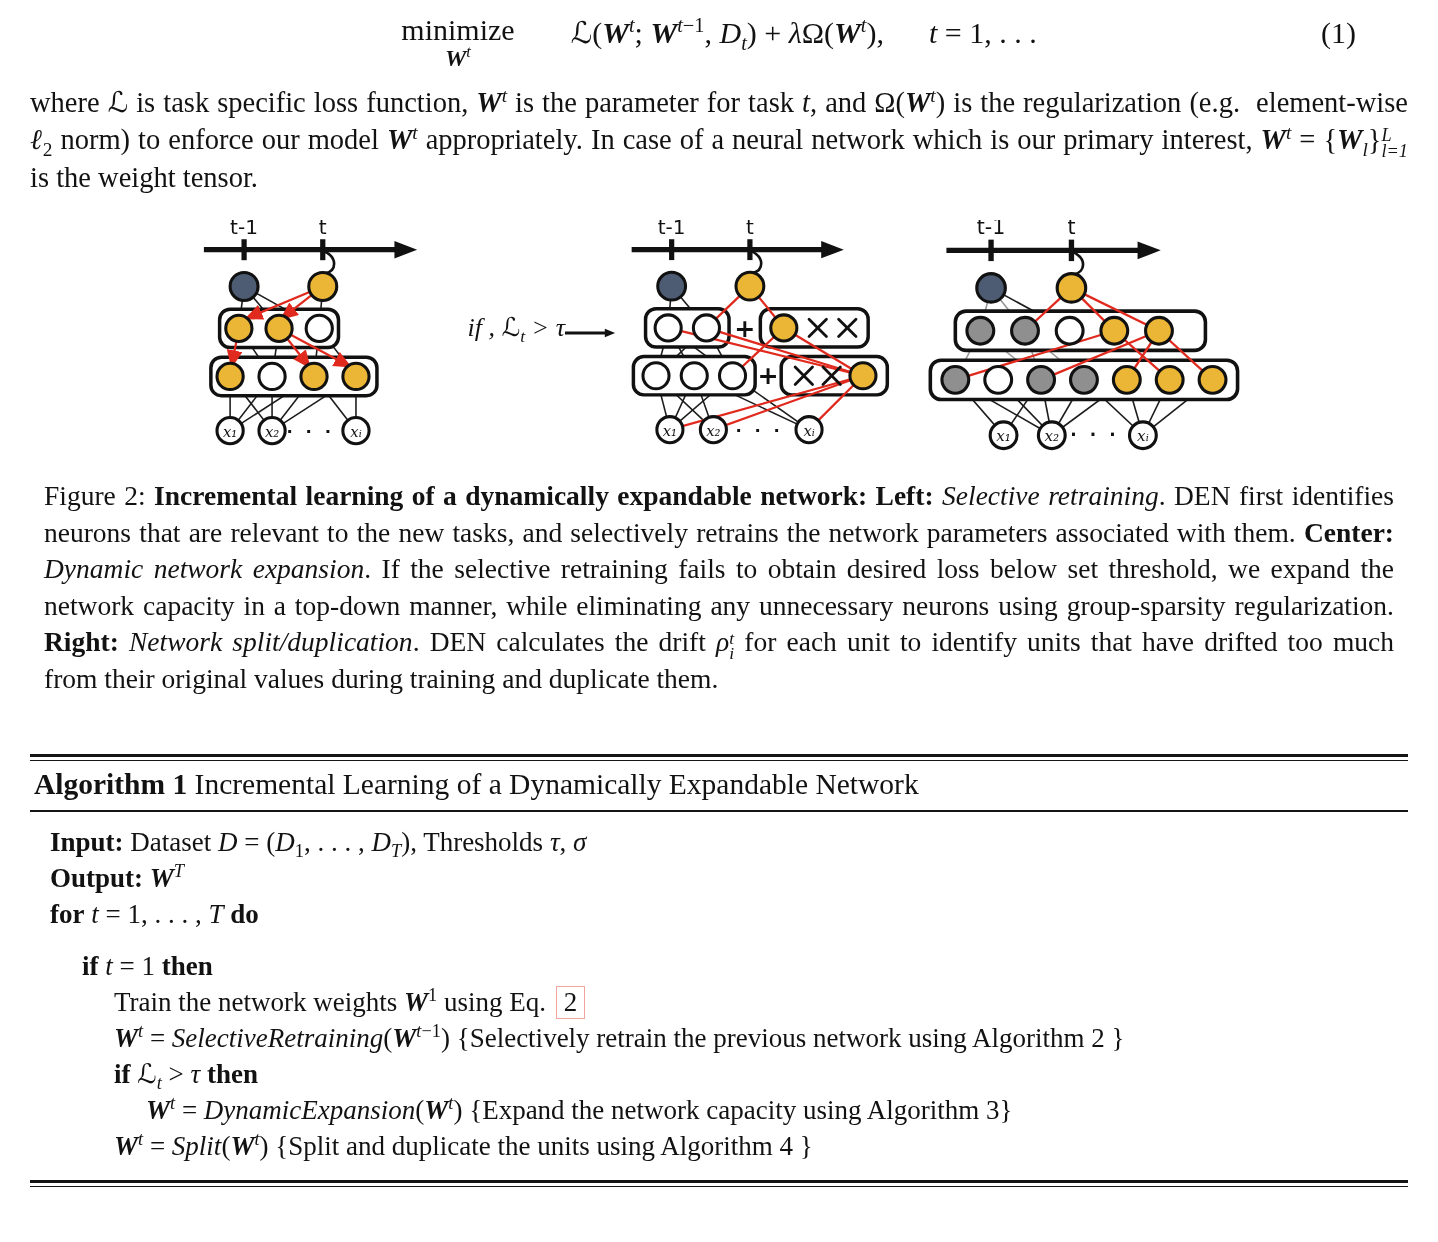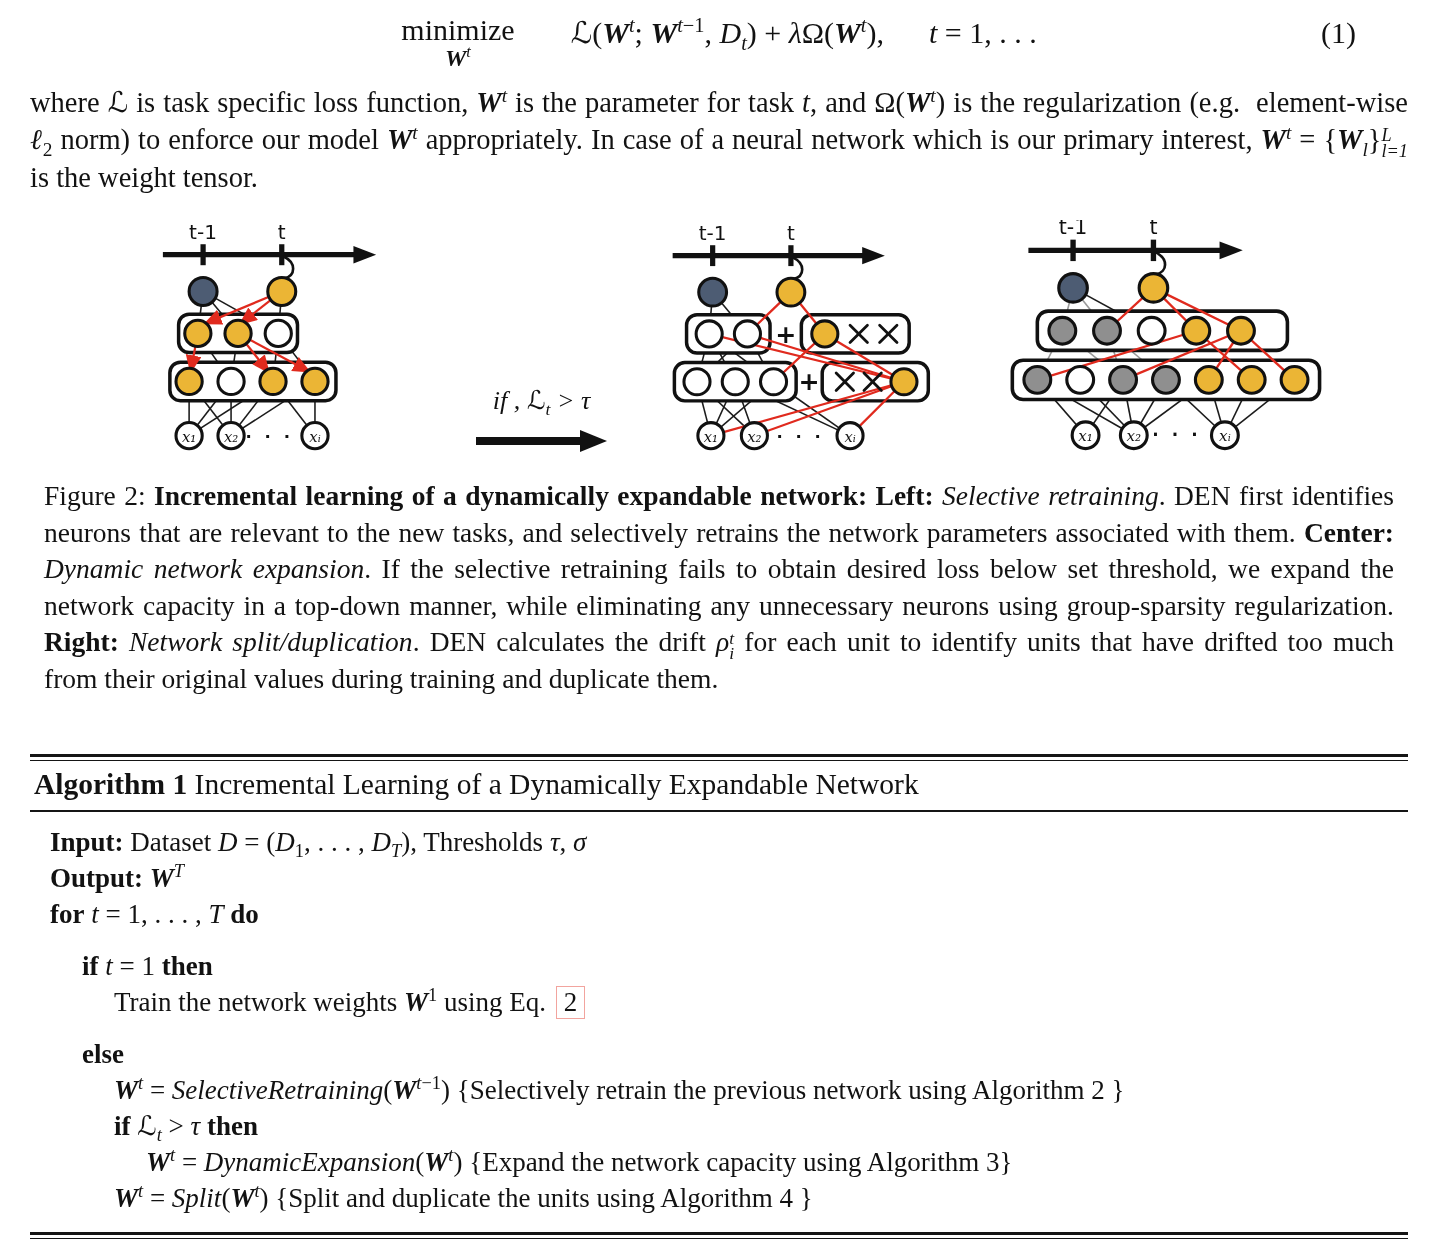--- a/index.html
+++ b/index.html
@@ -19,23 +19,23 @@
   .eq-op { display:inline-block; text-align:center; margin-right:12px; }
   .eq-op-main { display:block; line-height:1.05; }
   .eq-op-sub { display:block; font-size:24px; line-height:1.0; }
   .eq-body { padding-top:1px; }
   .eq-number { position:absolute; right:52px; top:2px; font-size:30px; }
 
   
   .para { font-size:28.5px; line-height:37px; text-align:justify; margin-top:14px; }
 
   
-  .figure-row { display:flex; justify-content:center; align-items:flex-end; margin-top:24px;gap:41px; }
+  .figure-row { display:flex; justify-content:center; align-items:flex-start; margin-top:24px; }
   .panel { flex:0 0 auto; }
-  .connector { flex:0 0 auto; width:148px; display:flex; flex-direction:column; align-items:center; margin-top:88px; }
+  .connector { flex:0 0 auto; width:148px; display:flex; flex-direction:row; align-items:center; margin-top:88px; }
   .connector-label { font-style:italic; font-size:26px; white-space:nowrap; }
   .connector svg { margin-top:12px; }
 
   .tl-label { font-family:"DejaVu Sans","Liberation Sans",sans-serif; font-size:23px; fill:#111; text-anchor:middle; }
   .in-label { font-family:"DejaVu Serif","DejaVu Sans",serif; font-style:italic; font-size:17px; fill:#111; text-anchor:middle; }
   .plus-label { font-family:"DejaVu Sans","Liberation Sans",sans-serif; font-weight:bold; font-size:29px; fill:#111; text-anchor:middle; }
   .dots-label { font-family:"DejaVu Sans",sans-serif; font-weight:bold; font-size:19px; fill:#111; text-anchor:middle; letter-spacing:4px; }
 
   .edge { stroke:#1c1c1c; stroke-width:1.8; }
   .edge-gray { stroke:#9a9a9a; stroke-width:1.8; }
@@ -313,21 +313,20 @@
     <div class="rule-thick"></div>
     <div class="rule-thin"></div>
     <div class="algo-title"><b>Algorithm 1</b> Incremental Learning of a Dynamically Expandable Network</div>
     <div class="rule-mid"></div>
     <div class="algo-body">
         <div class="algo-line i0"><b>Input:</b> Dataset <i>D</i> = (<i>D</i><sub>1</sub>, . . . , <i>D</i><sub><i>T</i></sub>), Thresholds <i>τ</i>, <i>σ</i></div>
         <div class="algo-line i0"><b>Output:</b> <b><i>W</i></b><sup><i>T</i></sup></div>
         <div class="algo-line i0"><b>for</b> <i>t</i> = 1, . . . , <i>T</i> <b>do</b></div>
         <div class="algo-line i1"><b>if</b> <i>t</i> = 1 <b>then</b></div>
         <div class="algo-line i2">Train the network weights <b><i>W</i></b><sup>1</sup> using Eq. <span class="refbox">2</span></div>
-        <div class="algo-line i1"><b>else</b></div>
         <div class="algo-line i2"><b><i>W</i></b><sup><i>t</i></sup> = <i>SelectiveRetraining</i>(<b><i>W</i></b><sup><i>t</i>−1</sup>) {Selectively retrain the previous network using Algorithm 2 }</div>
         <div class="algo-line i2"><b>if</b> ℒ<sub><i>t</i></sub> &gt; <i>τ</i> <b>then</b></div>
         <div class="algo-line i3"><b><i>W</i></b><sup><i>t</i></sup> = <i>DynamicExpansion</i>(<b><i>W</i></b><sup><i>t</i></sup>) {Expand the network capacity using Algorithm 3}</div>
         <div class="algo-line i2"><b><i>W</i></b><sup><i>t</i></sup> = <i>Split</i>(<b><i>W</i></b><sup><i>t</i></sup>) {Split and duplicate the units using Algorithm 4 }</div>
       </div>
     <div class="rule-thick"></div>
     <div class="rule-thin"></div>
   </div>
 
 </div>

